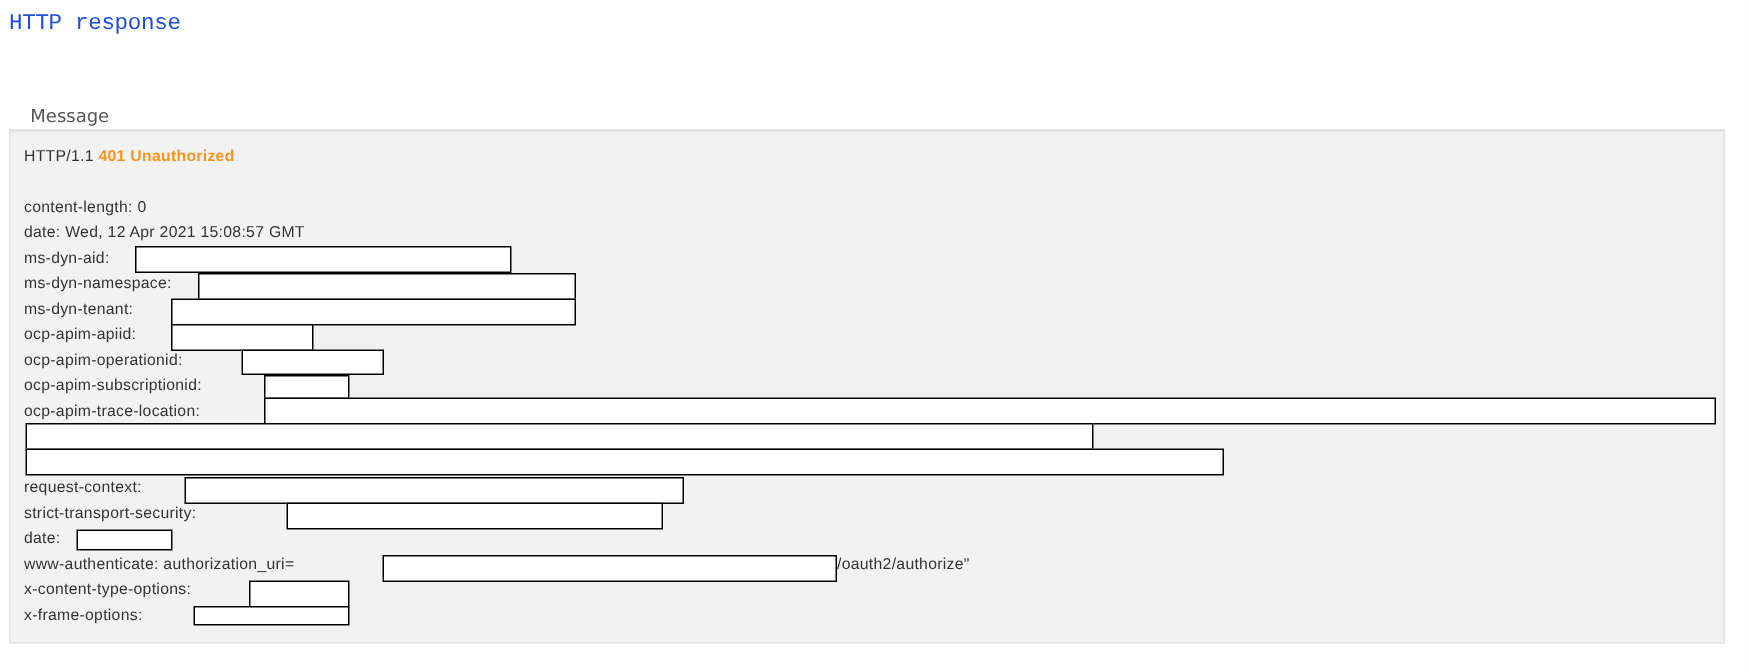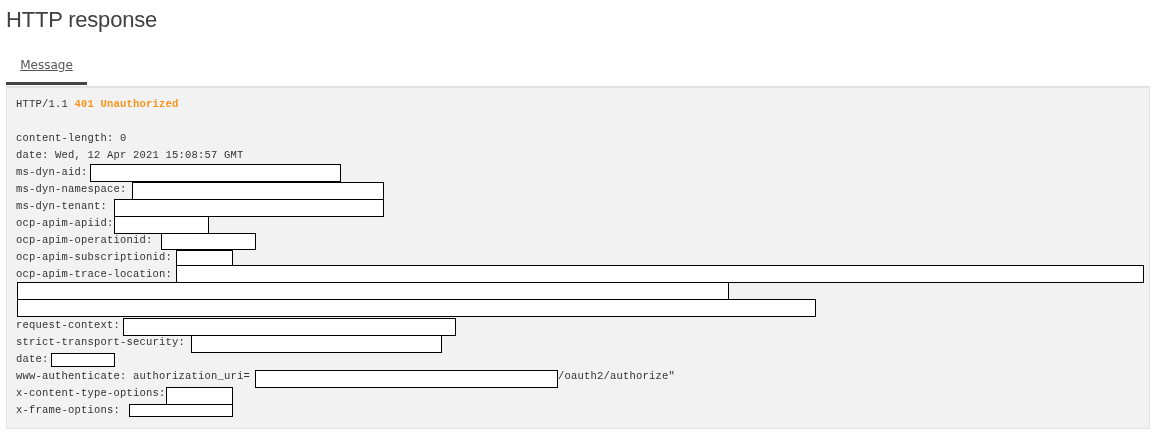--- a/index.html
+++ b/index.html
@@ -1,30 +1,30 @@
 <!DOCTYPE html>
 <html><head>
 <meta charset="utf-8">
 <style>
   html, body { margin: 0; padding: 0; background: #ffffff; }
   body { width: 1165px; height: 448px; position: relative; overflow: hidden;
          font-family: "DejaVu Sans", "Liberation Sans", sans-serif; }
-  .title { position: absolute; left: 6px; top: 7px; font-size: 22px; color: #404040;
-           font-family: Liberation Sans, sans-serif; letter-spacing: -0.2px; }
+  .title { position: absolute; left: 6px; top: 7px; font-size: 15px; color: #1d4ed8;
+           font-family: Liberation Mono, monospace; letter-spacing: -0.2px; }
   .tabs { position: absolute; left: 6px; top: 52px; height: 32px; }
-  .tab { position: absolute; top: 0; height: 30px; line-height: 27px; font-size: 12px;
-         cursor: pointer; font-family: "DejaVu Sans", sans-serif; text-decoration: underline; }
+  .tab { position: absolute; top: 12px; height: 30px; line-height: 27px; font-size: 12px;
+         cursor: pointer; font-family: "DejaVu Sans", sans-serif; }
   .tab-message { left: 0; width: 81px; text-align: center; color: #555555;
                  border-bottom: 3px solid #444444; }
   .tab-trace { left: 96px; color: #1a73c8; white-space: nowrap; margin-top: 48px; }
   .tab-trace .warn { color: #f7941d; font-weight: bold; margin-right: 4px; font-size: 12.5px; }
   .panel { position: absolute; left: 6px; top: 86px; width: 1144px; height: 343px;
            background: #f2f2f2; border: 1px solid #e2e2e2; border-top: 2px solid #e2e2e2; box-sizing: border-box; }
   .line { position: absolute; left: 16px; height: 17px; line-height: 17px;
-          font-family: Liberation Mono, monospace; font-size: 10.5px;
+          font-family: Liberation Sans, sans-serif; font-size: 10.5px;
           color: #333333; white-space: pre; letter-spacing: 0.2px; }
   .status { color: #f7941d; font-weight: bold; }
   .redact { position: absolute; background: #ffffff; border: 1px solid #000000; box-sizing: border-box; }
 </style>
 </head>
 <body>
 
 <div class="title">HTTP response</div>
 
 <div class="tabs">

